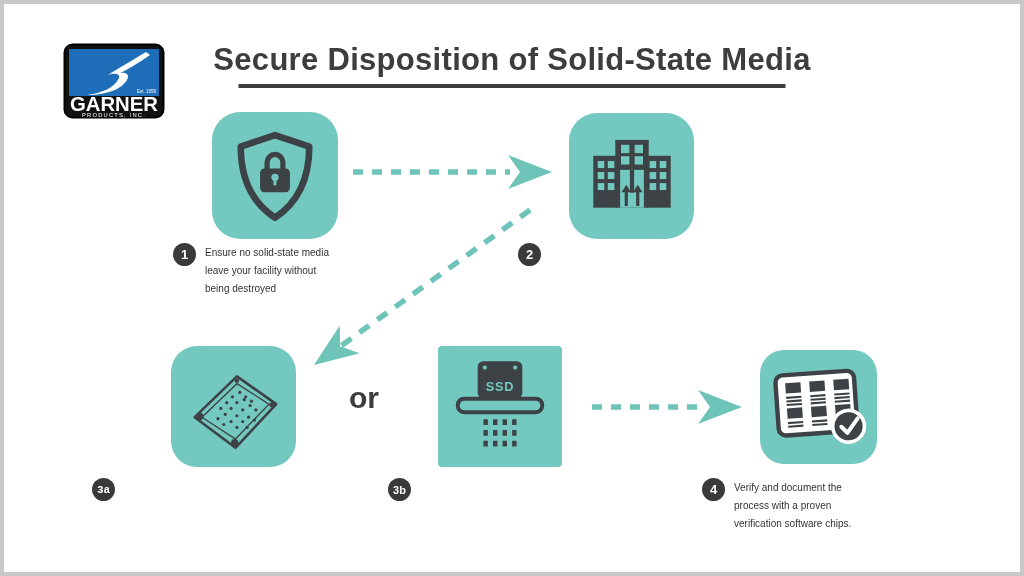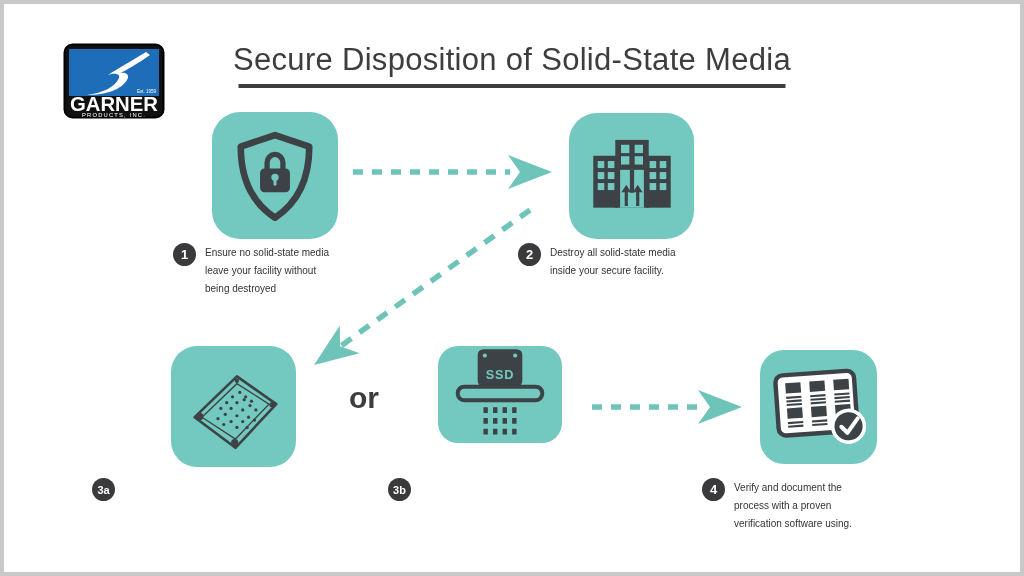--- a/index.html
+++ b/index.html
@@ -12,50 +12,50 @@
     --logo-blue:#1D6DB8;
   }
   html,body{margin:0;padding:0;background:#ffffff;}
   .slide{
     position:relative;width:1024px;height:576px;background:#fff;
     font-family:"Liberation Sans",sans-serif;overflow:hidden;
   }
   .frame{position:absolute;inset:0;border:4px solid #c9c9c9;pointer-events:none;}
   .title{
     position:absolute;top:42px;left:0;right:0;text-align:center;
-    font-size:31px;font-weight:normal;color:var(--title-dark);letter-spacing:.3px;
+    font-size:31px;font-weight:bold;color:var(--title-dark);letter-spacing:.3px;
   }
   .title-underline{
     position:absolute;top:84px;left:50%;transform:translateX(-50%);
     width:547px;height:4px;background:var(--title-dark);
   }
   .logo{position:absolute;left:63px;top:43px;}
   .tile{
     position:absolute;background:var(--tile-teal);border-radius:28px;
     display:flex;align-items:center;justify-content:center;
   }
   #tile-1{left:212px;top:112px;width:126px;height:127px;}
   #tile-2{left:569px;top:113px;width:125px;height:126px;}
   #tile-3a{left:171px;top:346px;width:125px;height:121px;border-radius:26px;}
-  #tile-3b{left:438px;top:346px;width:124px;height:97px;border-radius:20px;}
+  #tile-3b{left:438px;top:346px;width:124px;height:121px;border-radius:4px;}
   #tile-4{left:760px;top:350px;width:117px;height:114px;border-radius:24px;}
   .arrow{position:absolute;}
   #arrow-1{left:350px;top:154px;}
   #arrow-2{left:290px;top:200px;}
   #arrow-3{left:588px;top:389px;}
   .dash-line{stroke:var(--arrow-teal);stroke-width:5.5;fill:none;}
   .arrow-head{fill:var(--arrow-teal);}
   .or-label{
     position:absolute;left:349px;top:381px;
     font-size:30px;font-weight:bold;color:var(--title-dark);
   }
   .step{position:absolute;display:flex;gap:9px;align-items:flex-start;}
   #step-1{left:173px;top:244px;}
   #step-2{left:518px;top:244px;}
-  #step-3a{left:92px;top:479px;}
+  #step-3a{left:92px;top:479px;font-family:Liberation Mono, monospace;}
   #step-3b{left:388px;top:479px;flex-direction:column;}
   #step-4{left:702px;top:479px;}
   .badge{
     flex:0 0 auto;width:23px;height:23px;border-radius:50%;
     background:var(--badge-dark);color:#fff;font-weight:bold;font-size:13px;
     display:flex;align-items:center;justify-content:center;margin-top:-1px;
   }
   .badge.small{font-size:11px;}
   .step-text{
     font-size:10px;line-height:18px;color:var(--text-dark);white-space:pre-line;
@@ -235,31 +235,29 @@
 
   <div class="step" id="step-1">
     <div class="badge">1</div>
     <div class="step-text">Ensure no solid-state media
 leave your facility without
 being destroyed</div>
   </div>
 
   <div class="step" id="step-2">
     <div class="badge">2</div>
-    <div class="step-text">Destroy all solid-state media
-inside your secure facility.</div>
   </div>
 
   <div class="step" id="step-3a">
     <div class="badge small">3a</div>
   </div>
 
   <div class="step" id="step-3b">
     <div class="badge small">3b</div>
   </div>
 
   <div class="step" id="step-4">
     <div class="badge">4</div>
     <div class="step-text">Verify and document the
 process with a proven
-verification software using.</div>
+verification software chips.</div>
   </div>
 </div>
 
 </body></html>

